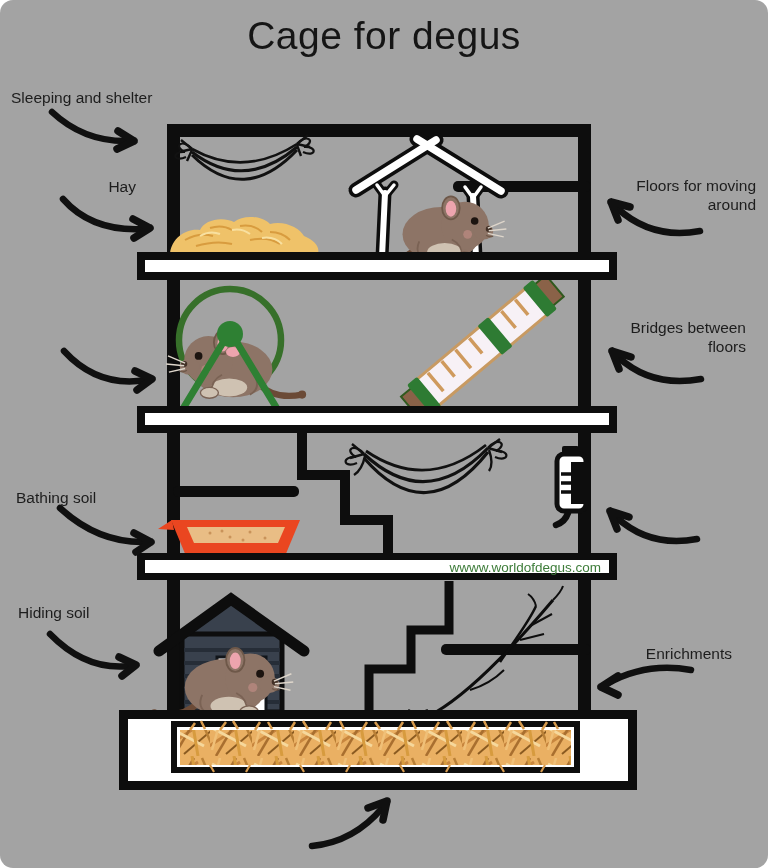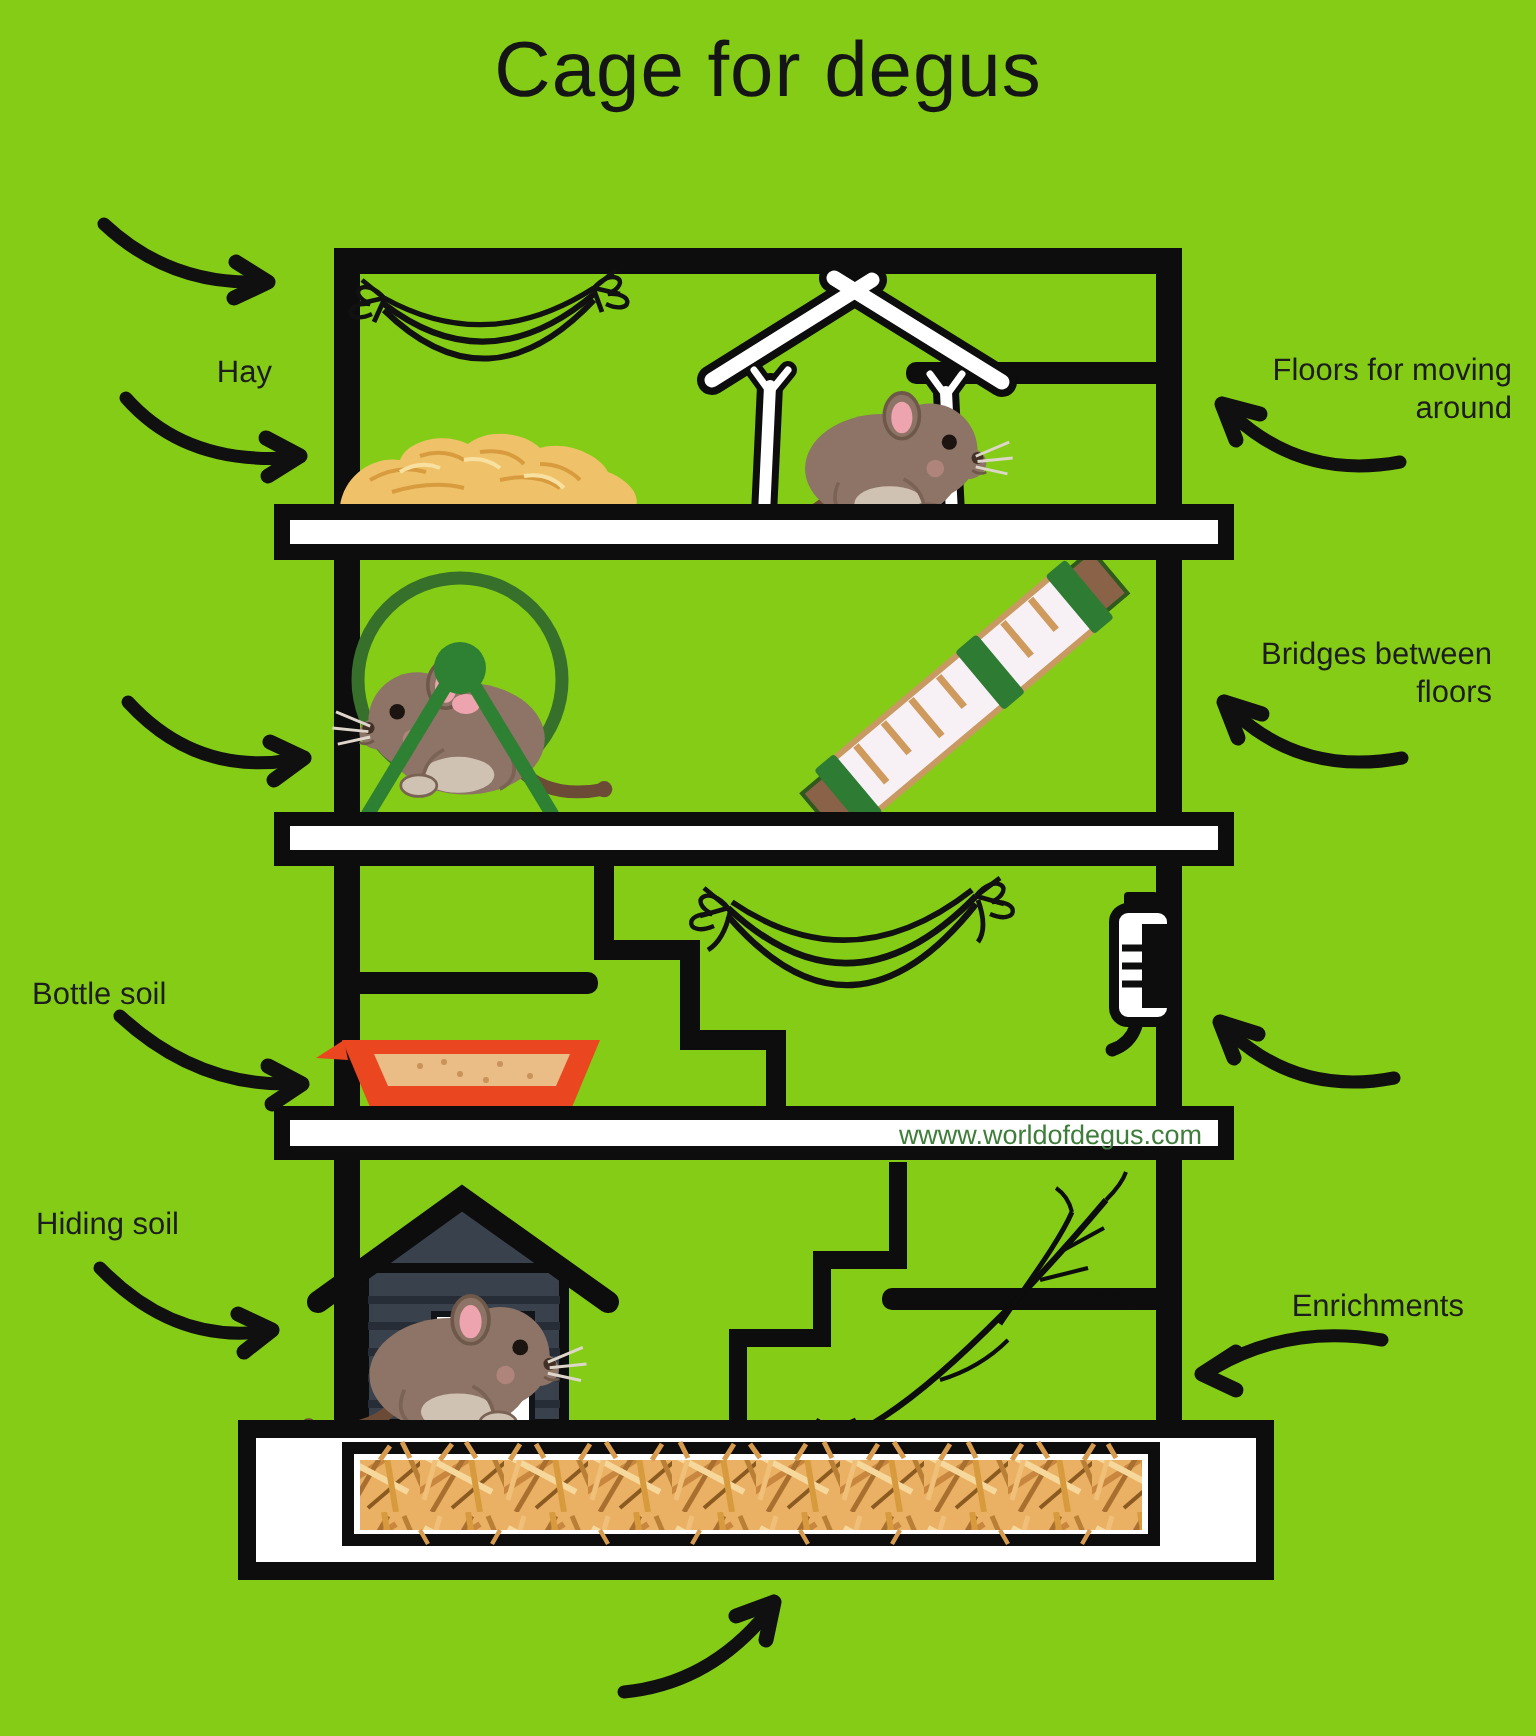--- a/index.html
+++ b/index.html
@@ -1,17 +1,17 @@
 <!DOCTYPE html>
 <html><head>
 <meta charset="utf-8">
 <style>
   html,body{margin:0;padding:0;background:#fff;}
-  .stage{position:relative;width:768px;height:868px;background:#84cc16;overflow:hidden;
-         font-family:"Liberation Sans",sans-serif;}
+  .stage{position:relative;width:768px;height:868px;background:#a3a3a3;overflow:hidden;
+         font-family:"Liberation Sans",sans-serif;border-radius:13px;}
   .title{position:absolute;left:0;right:0;top:14px;text-align:center;
          font-size:39px;color:#151515;font-weight:400;letter-spacing:.5px;}
   .art{position:absolute;left:0;top:0;}
   .lbl{position:absolute;font-size:15.5px;line-height:1.25;color:#1d1d1d;text-align:right;}
   .lbl.la{text-align:left;}
 </style>
 </head>
 <body>
 
 <div class="stage">
@@ -232,20 +232,21 @@
         <path d="M691,670 Q645,662 607,684" stroke-width="6.5"></path>
         <path d="M601,687 l17,-11 M601,687 l17,8" stroke-width="7.5"></path>
       </g>
       <g>
         <path d="M312,846 Q354,842 383,807" stroke-width="6.5"></path>
         <path d="M387,801 l-19,7 M387,801 l-4,19" stroke-width="7.5"></path>
       </g>
     </g>
   </svg>
 
+  <div class="lbl la" style="left:11px;top:88px;width:160px">Sleeping and shelter</div>
   <div class="lbl" style="left:58px;top:177px;width:78px">Hay</div>
-  <div class="lbl la" style="left:16px;top:488px;width:120px">Bottle soil</div>
+  <div class="lbl la" style="left:16px;top:488px;width:120px">Bathing soil</div>
   <div class="lbl la" style="left:18px;top:603px;width:120px">Hiding soil</div>
   <div class="lbl" style="left:616px;top:318px;width:130px">Bridges between floors</div>
   <div class="lbl" style="left:620px;top:176px;width:136px">Floors for moving around</div>
   <div class="lbl" style="left:628px;top:644px;width:104px">Enrichments</div>
 
 </div>
 
 </body></html>

